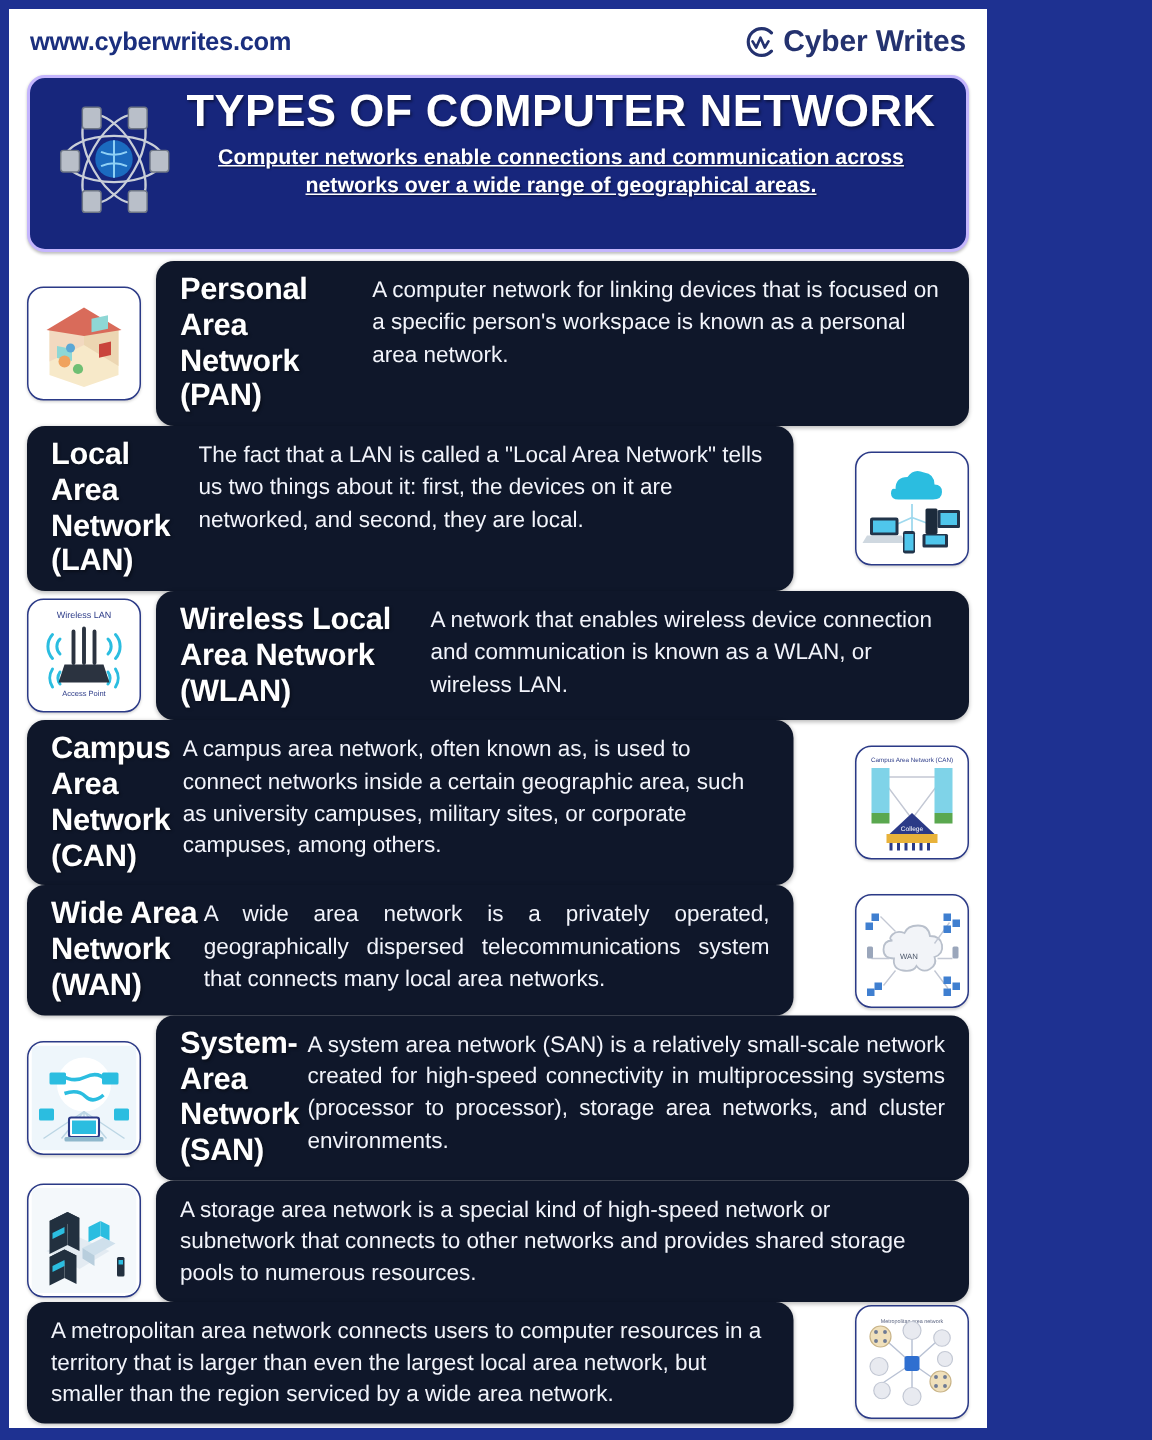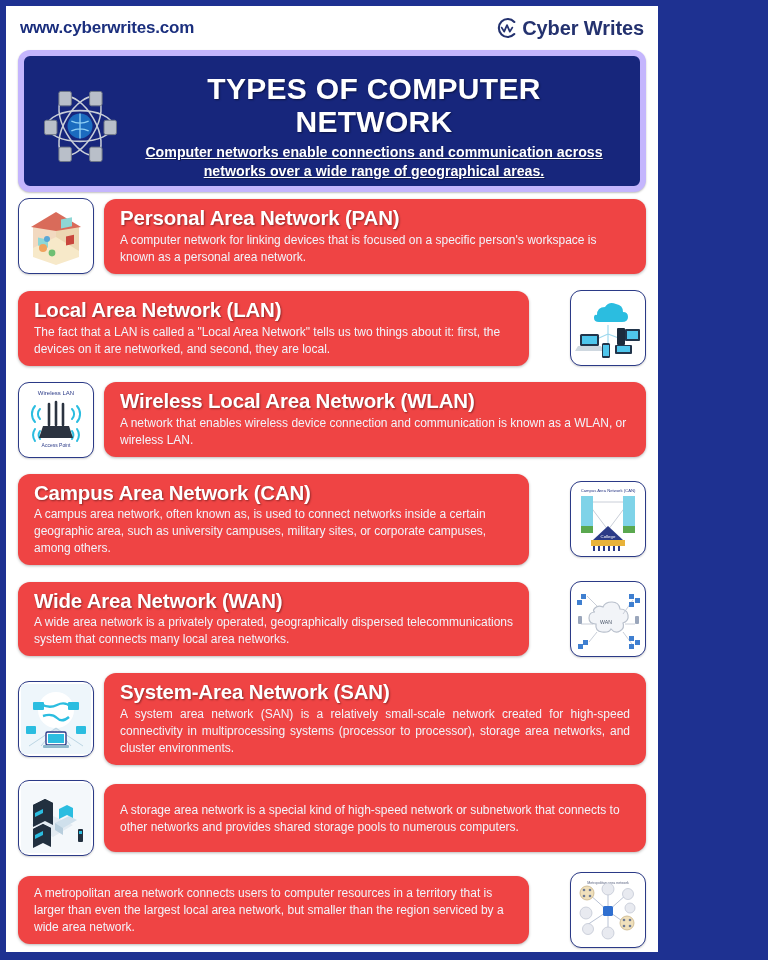--- a/index.html
+++ b/index.html
@@ -51,24 +51,24 @@
     color: #24326f;
     letter-spacing: -0.1px;
   }
 
   
   .banner {
     margin: 0 12px;
     flex: 0 0 118px;
     background: #17267c;
     border-radius: 12px;
-    border: 6px solid #c4b5fd;
-    display: flex;
-    align-items: center;
-    padding: 16px 14px 6px 8px;
+    border: 2px solid #c4b5fd;
+    display: flex;
+    align-items: flex-start;
+    padding: 6px 14px 6px 8px;
     box-shadow: 0 1px 2px rgba(0,0,0,.25);
   }
   .banner-icon { width: 96px; height: 96px; flex: 0 0 96px; }
   .banner-txt { flex: 1 1 auto; text-align: center; padding-right: 6px; }
   .banner-title {
     color: #ffffff;
     font-size: 30px;
     font-weight: bold;
     letter-spacing: 0.3px;
     line-height: 1.1;
@@ -108,40 +108,40 @@
     box-shadow: 0 1px 2px rgba(0,0,0,.18);
     display: flex;
     align-items: center;
     justify-content: center;
     overflow: hidden;
   }
   .icon-box svg { width: 70px; height: 70px; display: block; }
 
   .bar {
     flex: 1 1 auto;
-    background: #ef4444;
+    background: #0f172a;
     border-radius: 12px;
     padding: 7px 16px 8px 16px;
     box-shadow: 0 1px 3px rgba(0,0,0,.28);
     min-height: 68px;
     display: flex;
-    flex-direction: column;
+    flex-direction: row;
     justify-content: center;
   }
   .bar-title {
     color: #ffffff;
     font-size: 20.5px;
     font-weight: bold;
     line-height: 1.16;
     letter-spacing: -0.2px;
     text-shadow: 1px 1px 2px rgba(0,0,0,.4);
   }
   .bar-desc {
     color: #f2f4fb;
-    font-size: 12px;
+    font-size: 15px;
     line-height: 1.42;
     margin-top: 2px;
   }
   .bar-desc.justify { text-align: justify; }
 </style>
 </head>
 <body>
 
 <div class="page">
   <div class="sheet">
@@ -371,21 +371,21 @@
             <polygon points="34,40 42,45 42,52 34,47" fill="#b8cedd"></polygon>
             <g fill="#2bbde0">
               <polygon points="38,26 46,22 46,32 38,36"></polygon>
               <polygon points="46,22 52,25 52,35 46,32"></polygon>
             </g>
             <rect x="57" y="46" width="5" height="13" rx="1" fill="#22303f"></rect>
             <rect x="58" y="48" width="3" height="3" fill="#2bbde0"></rect>
           </svg>
         </div>
         <div class="bar">
-          <div class="bar-desc">A storage area network is a special kind of high-speed network or subnetwork that connects to other networks and provides shared storage pools to numerous computers.</div>
+          <div class="bar-desc">A storage area network is a special kind of high-speed network or subnetwork that connects to other networks and provides shared storage pools to numerous resources.</div>
         </div>
       </div>
 
       <div class="card right">
         <div class="icon-box">
           <svg viewBox="0 0 70 70">
             <text x="35" y="9" font-size="3.6" fill="#5b6480" text-anchor="middle" font-family="Liberation Sans, sans-serif">Metropolitan area network</text>
             <g stroke="#b9c2d4" stroke-width="1" fill="none">
               <path d="M35 36L16 19M35 36l19-17M35 36L14 50M35 36l20 14M35 36v19M35 36V16"></path>
             </g>

